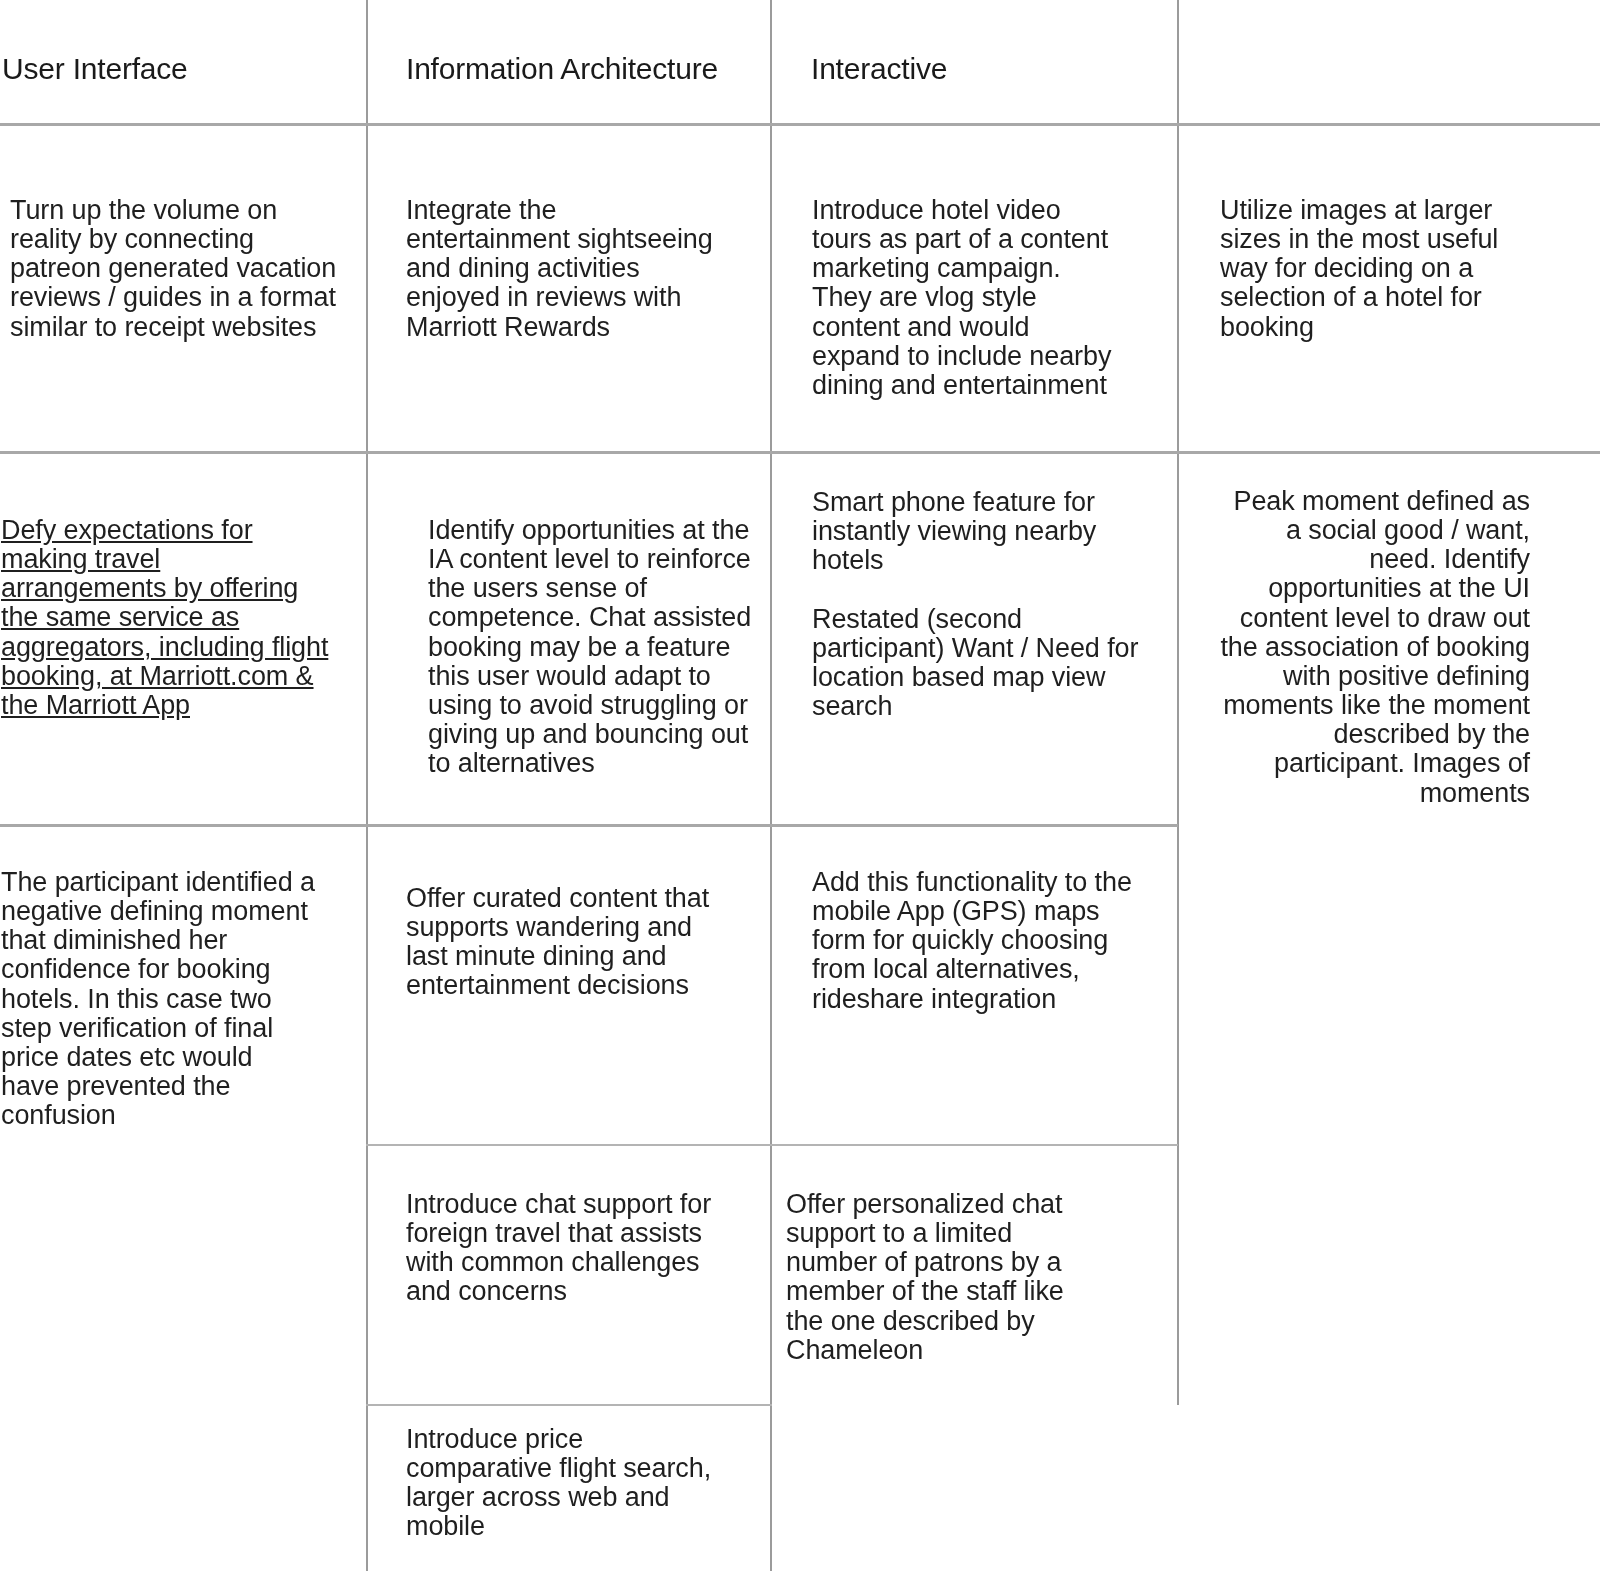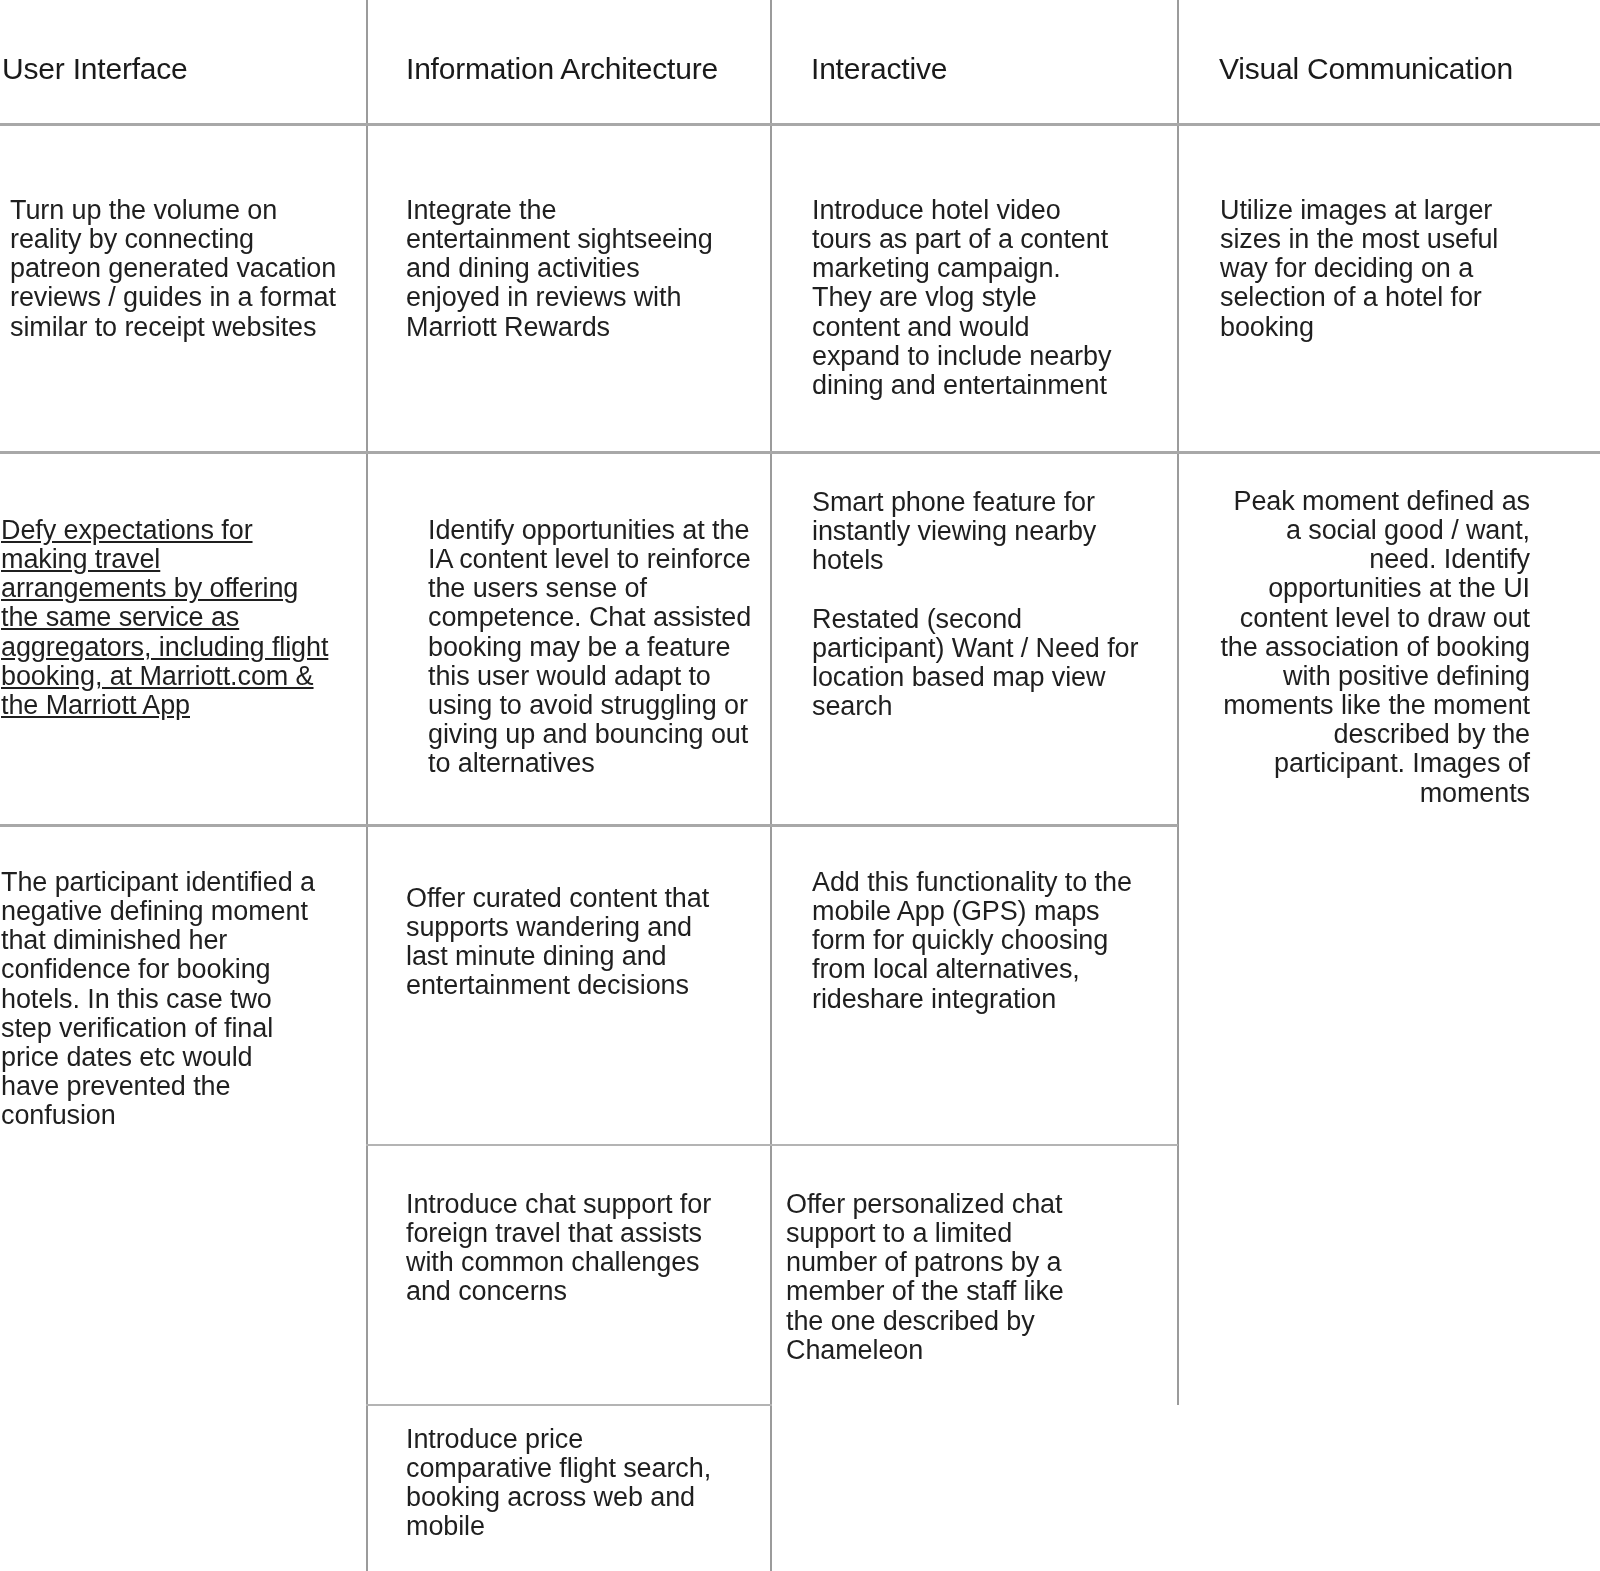--- a/index.html
+++ b/index.html
@@ -72,21 +72,20 @@
 
   <div class="hline" style="left:0px; top:123px; width:1600px;"></div>
   <div class="hline" style="left:0px; top:451px; width:1600px;"></div>
   <div class="hline" style="left:0px; top:824px; width:1178px;"></div>
   <div class="hline thin" style="left:366px; top:1144px; width:812px;"></div>
   <div class="hline thin" style="left:366px; top:1404px; width:406px;"></div>
 
   <div class="hdr" style="left:2px; top:52px;">User Interface</div>
   <div class="hdr" style="left:406px; top:52px;">Information Architecture</div>
   <div class="hdr" style="left:811px; top:52px;">Interactive</div>
-  <div class="hdr" style="left:1219px; top:52px;">Visual Communication</div>
 
   <div class="cell" style="left:10px; top:196px; width:330px;">
     <p>Turn up the volume on reality by connecting patreon generated vacation reviews / guides in a format similar to receipt websites</p>
   </div>
   <div class="cell" style="left:406px; top:196px; width:320px;">
     <p>Integrate the entertainment sightseeing and dining activities enjoyed in reviews with Marriott Rewards</p>
   </div>
   <div class="cell" style="left:812px; top:196px; width:312px;">
     <p>Introduce hotel video tours as part of a content marketing campaign. They are vlog style content and would expand to include nearby dining and entertainment</p>
   </div>
@@ -120,16 +119,16 @@
   </div>
 
   <div class="cell" style="left:406px; top:1190px; width:330px;">
     <p>Introduce chat support for foreign travel that assists with common challenges and concerns</p>
   </div>
   <div class="cell" style="left:786px; top:1190px; width:312px;">
     <p>Offer personalized chat support to a limited number of patrons by a member of the staff like the one described by Chameleon</p>
   </div>
 
   <div class="cell" style="left:406px; top:1425px; width:320px;">
-    <p>Introduce price comparative flight search, booking across web and mobile</p>
+    <p>Introduce price comparative flight search, larger across web and mobile</p>
   </div>
 
 </div>
 
 </body></html>

